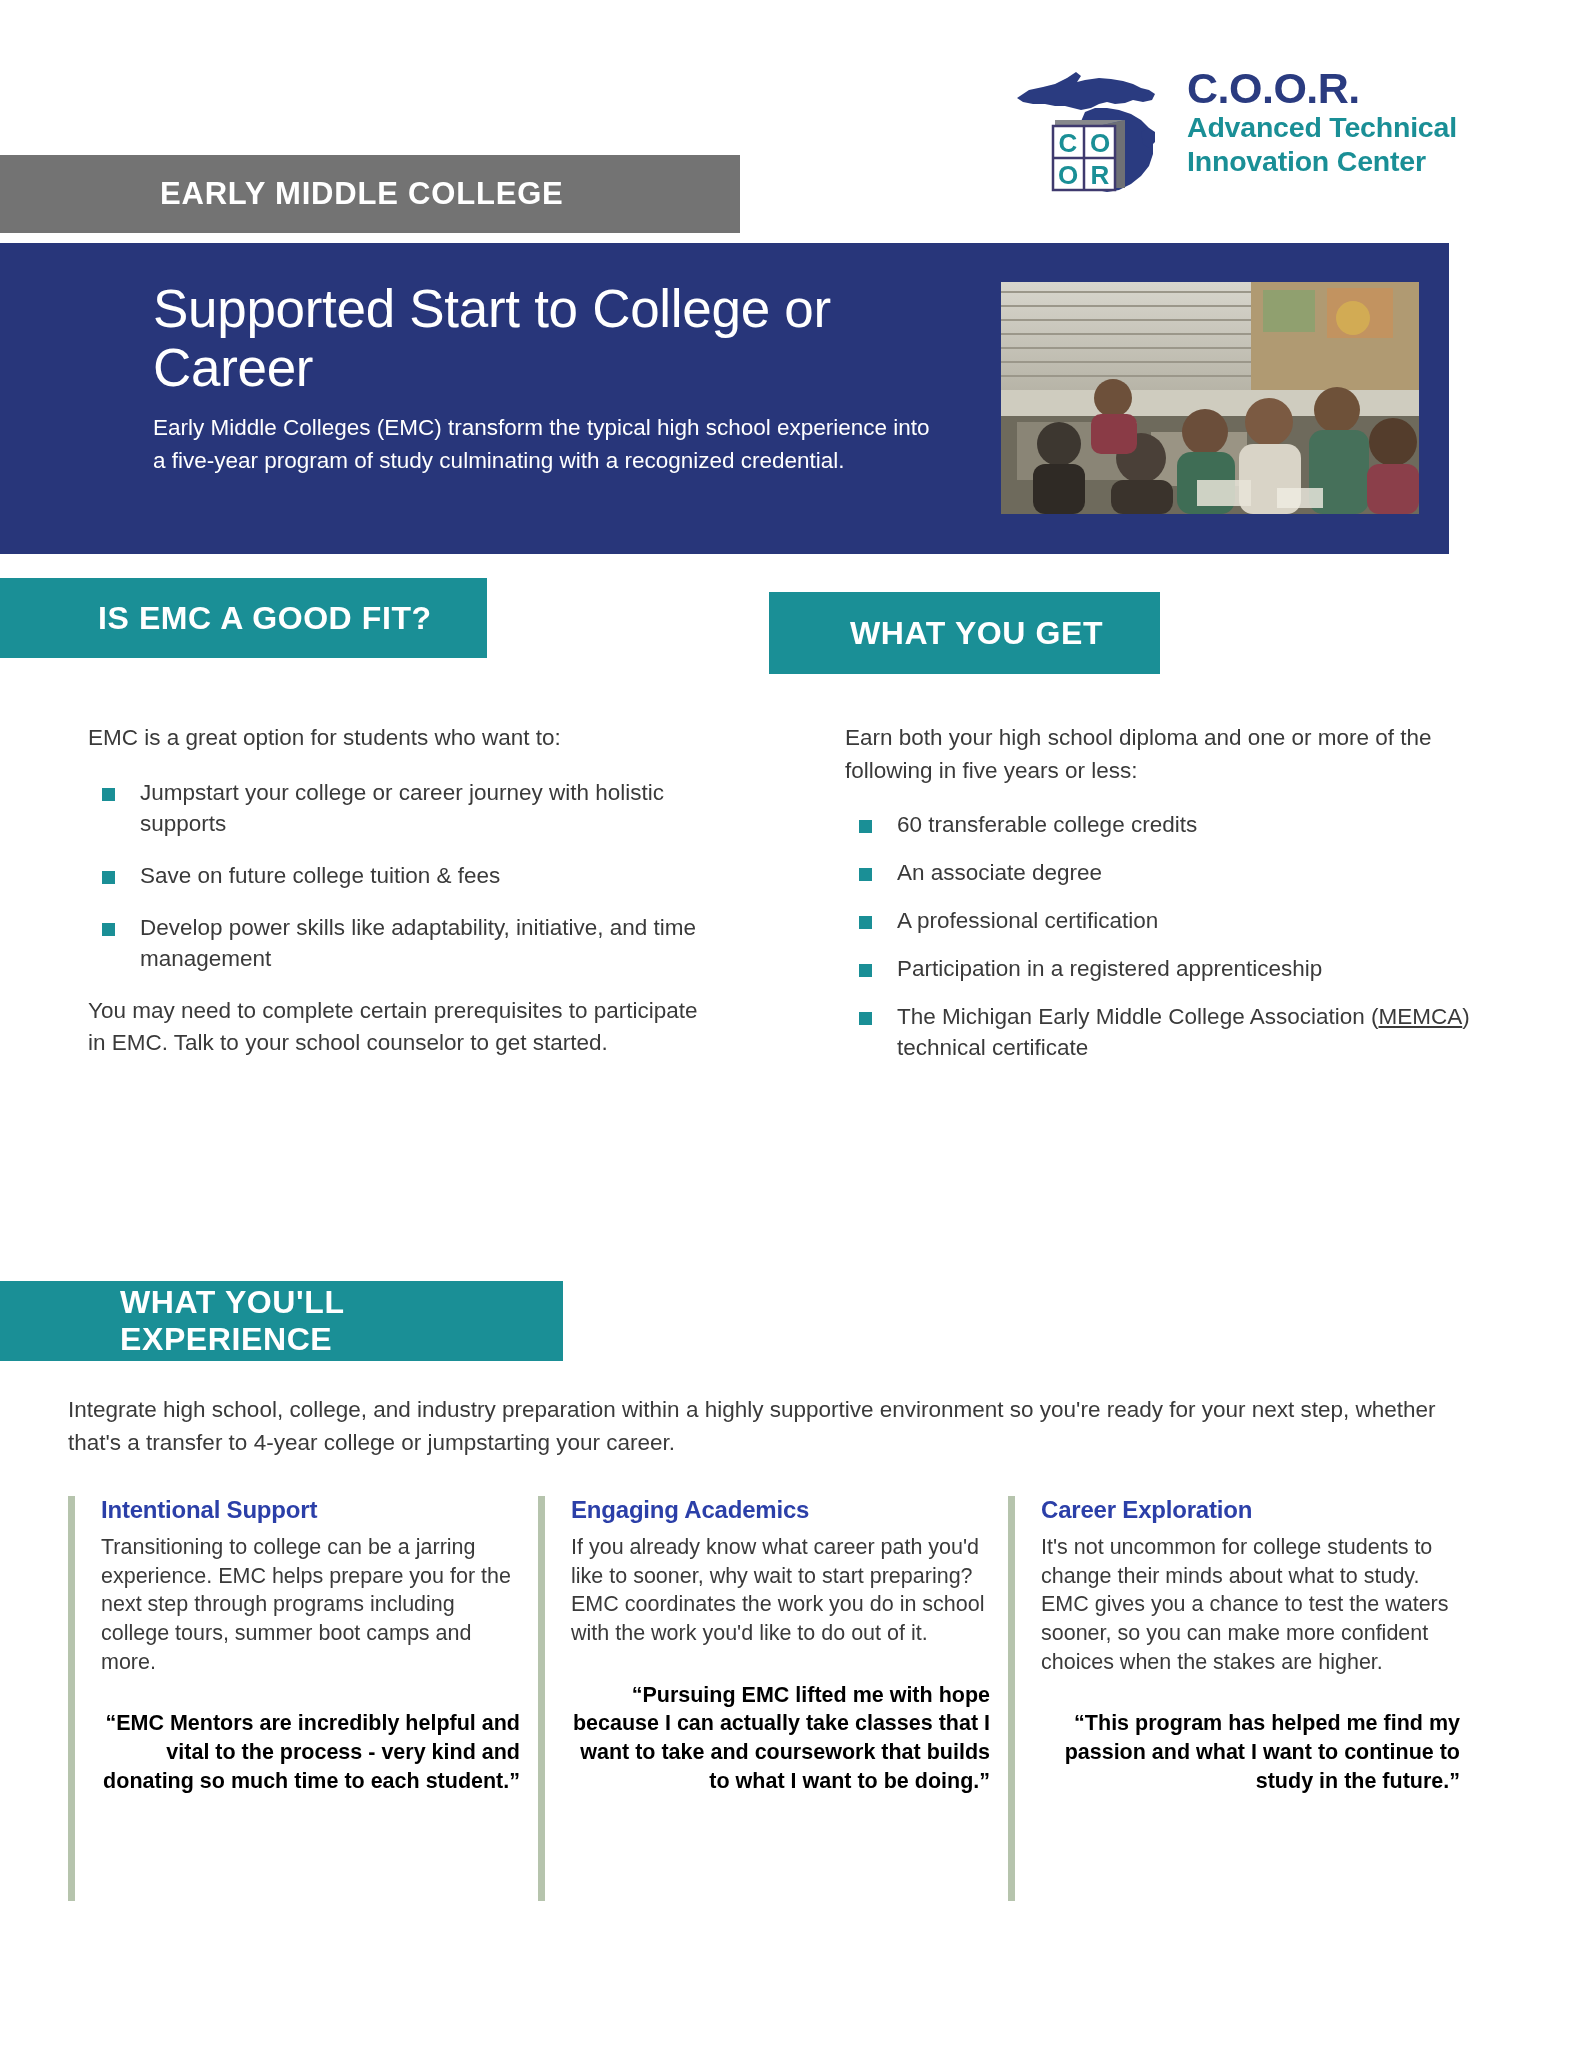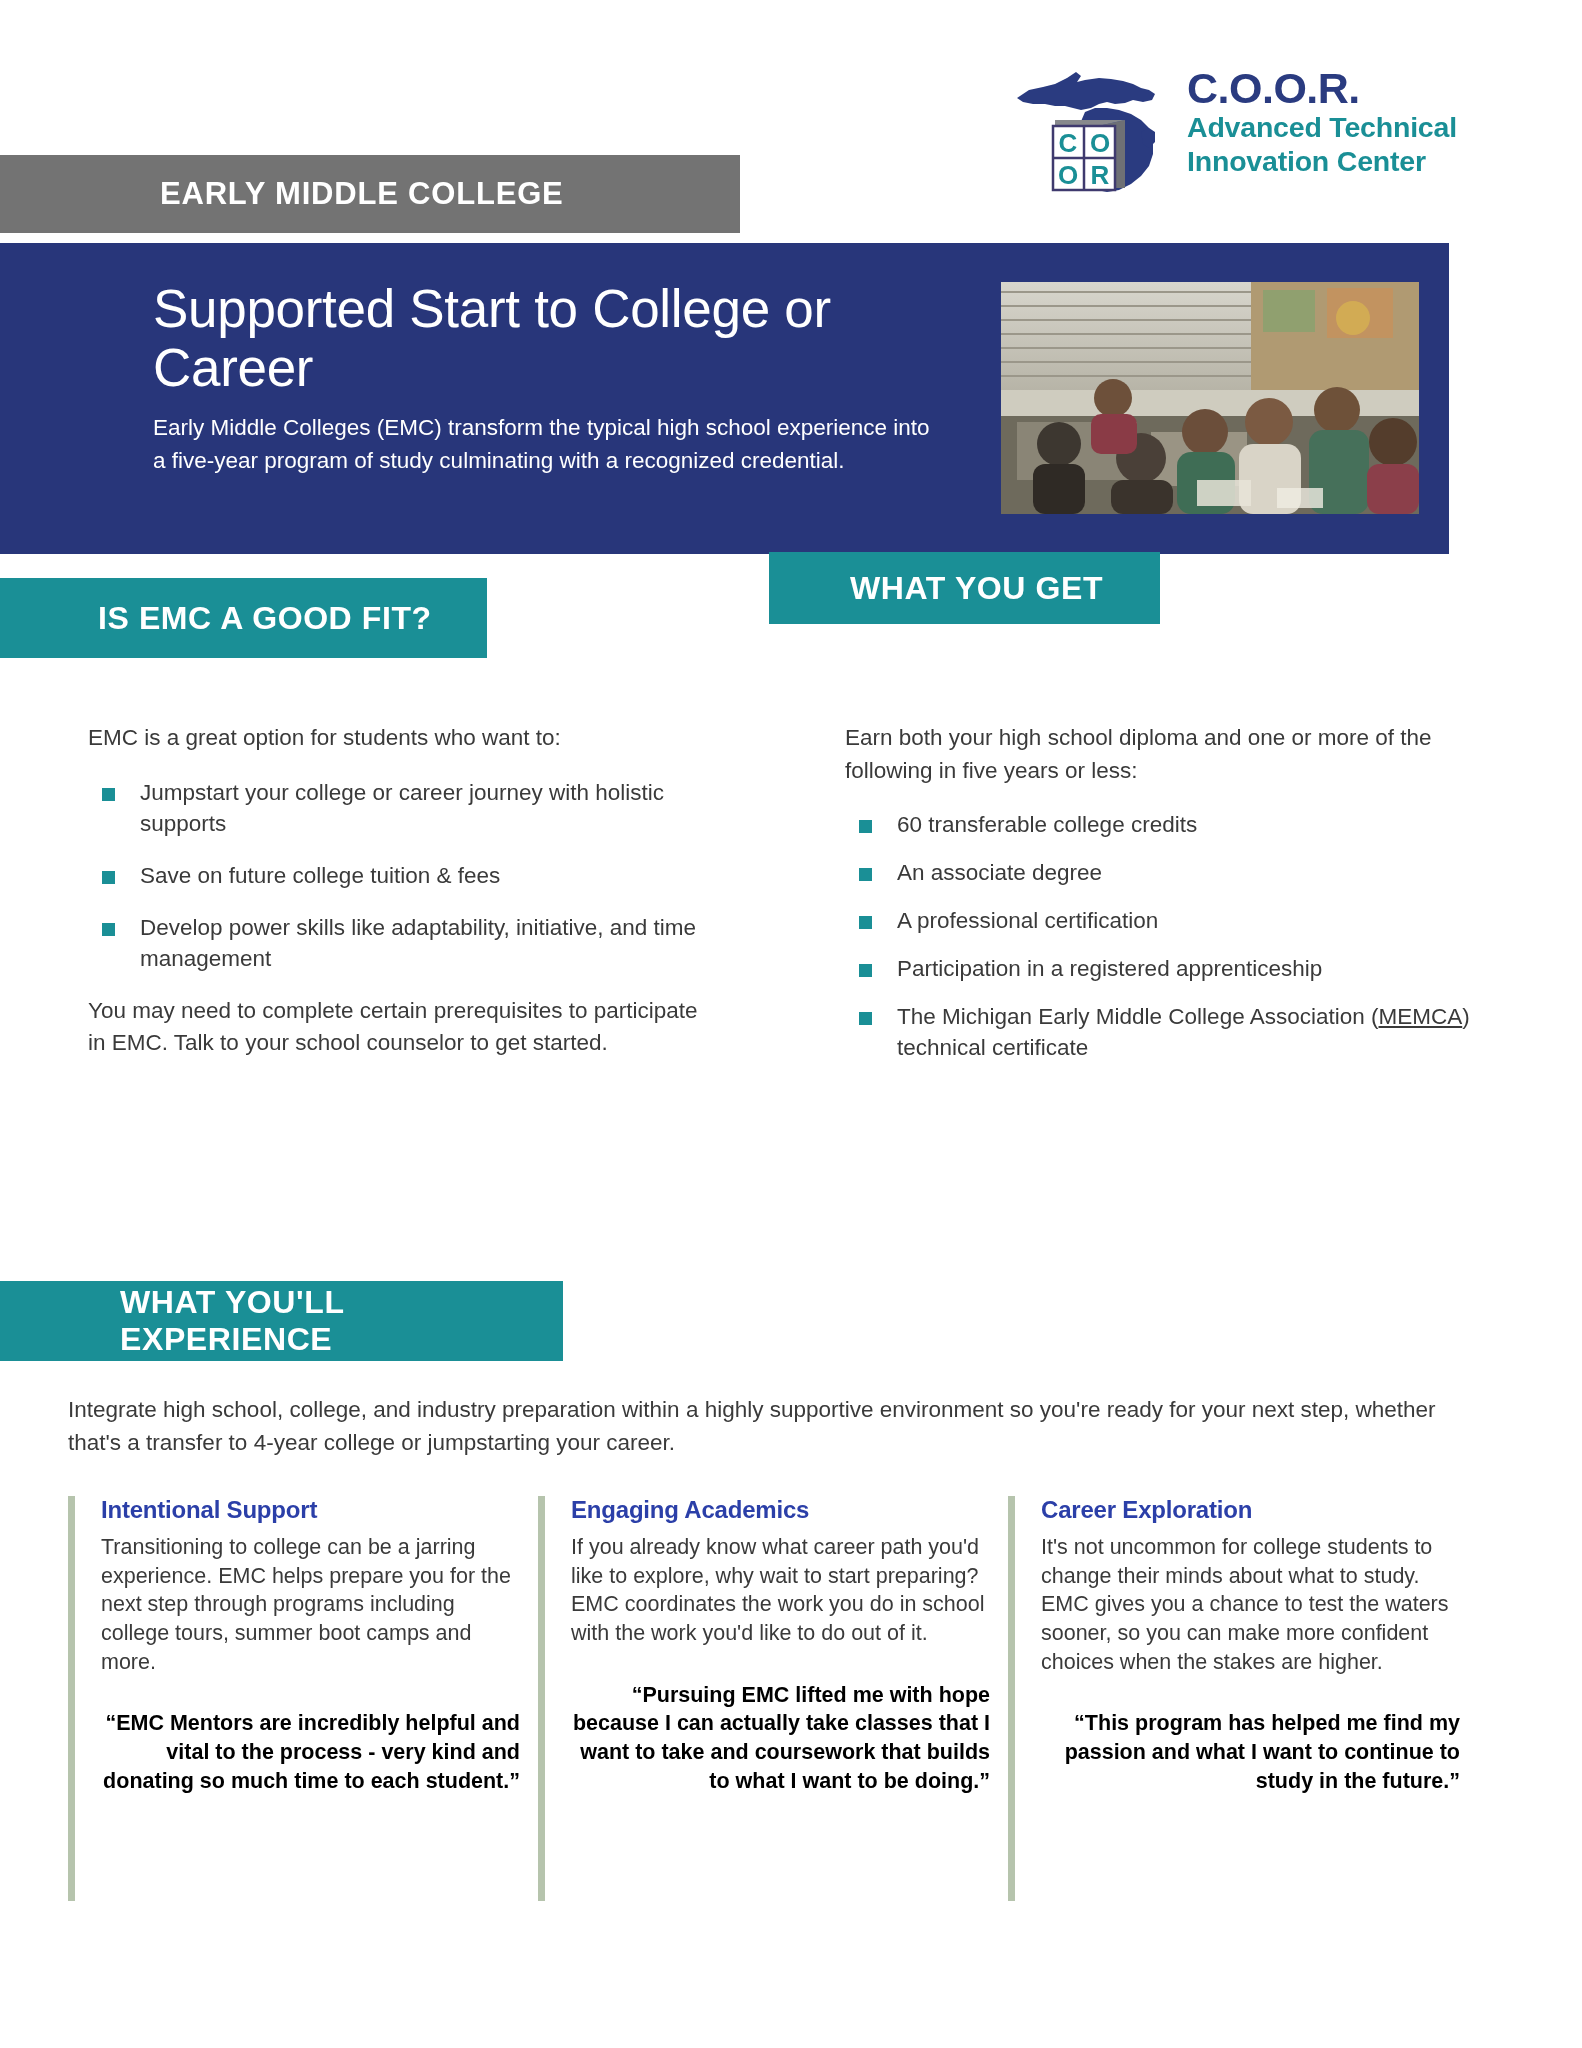--- a/index.html
+++ b/index.html
@@ -119,21 +119,21 @@
     align-items: center;
   }
   .teal-bar span {
     color: #ffffff;
     font-size: 32px;
     font-weight: bold;
     letter-spacing: 0.6px;
   }
   #bar-fit  { top: 578px; left: 0; width: 487px; height: 80px; }
   #bar-fit span { margin-left: 98px; }
-  #bar-get  { top: 552px; left: 769px; width: 391px; height: 72px; }
+  #bar-get  { top: 592px; left: 769px; width: 391px; height: 82px; }
   #bar-get span { margin-left: 81px; }
   #bar-exp  { top: 1281px; left: 0; width: 563px; height: 80px; padding-left: 47px; }
   #bar-exp span { margin-left: 73px; }
 
   
   .col-left {
     position: absolute;
     top: 722px;
     left: 88px;
     width: 630px;
@@ -368,21 +368,21 @@
   <p class="exp-intro">Integrate high school, college, and industry preparation within a highly supportive environment so you're ready for your next step, whether that's a transfer to 4-year college or jumpstarting your career.</p>
 
   <div class="cards">
     <div class="card">
       <h3>Intentional Support</h3>
       <p class="body">Transitioning to college can be a jarring experience. EMC helps prepare you for the next step through programs including college tours, summer boot camps and more.</p>
       <p class="quote">“EMC Mentors are incredibly helpful and vital to the process - very kind and donating so much time to each student.”</p>
     </div>
     <div class="card">
       <h3>Engaging Academics</h3>
-      <p class="body">If you already know what career path you'd like to explore, why wait to start preparing? EMC coordinates the work you do in school with the work you'd like to do out of it.</p>
+      <p class="body">If you already know what career path you'd like to sooner, why wait to start preparing? EMC coordinates the work you do in school with the work you'd like to do out of it.</p>
       <p class="quote">“Pursuing EMC lifted me with hope because I can actually take classes that I want to take and coursework that builds to what I want to be doing.”</p>
     </div>
     <div class="card">
       <h3>Career Exploration</h3>
       <p class="body">It's not uncommon for college students to change their minds about what to study. EMC gives you a chance to test the waters sooner, so you can make more confident choices when the stakes are higher.</p>
       <p class="quote">“This program has helped me find my passion and what I want to continue to study in the future.”</p>
     </div>
   </div>
 
 </div>

